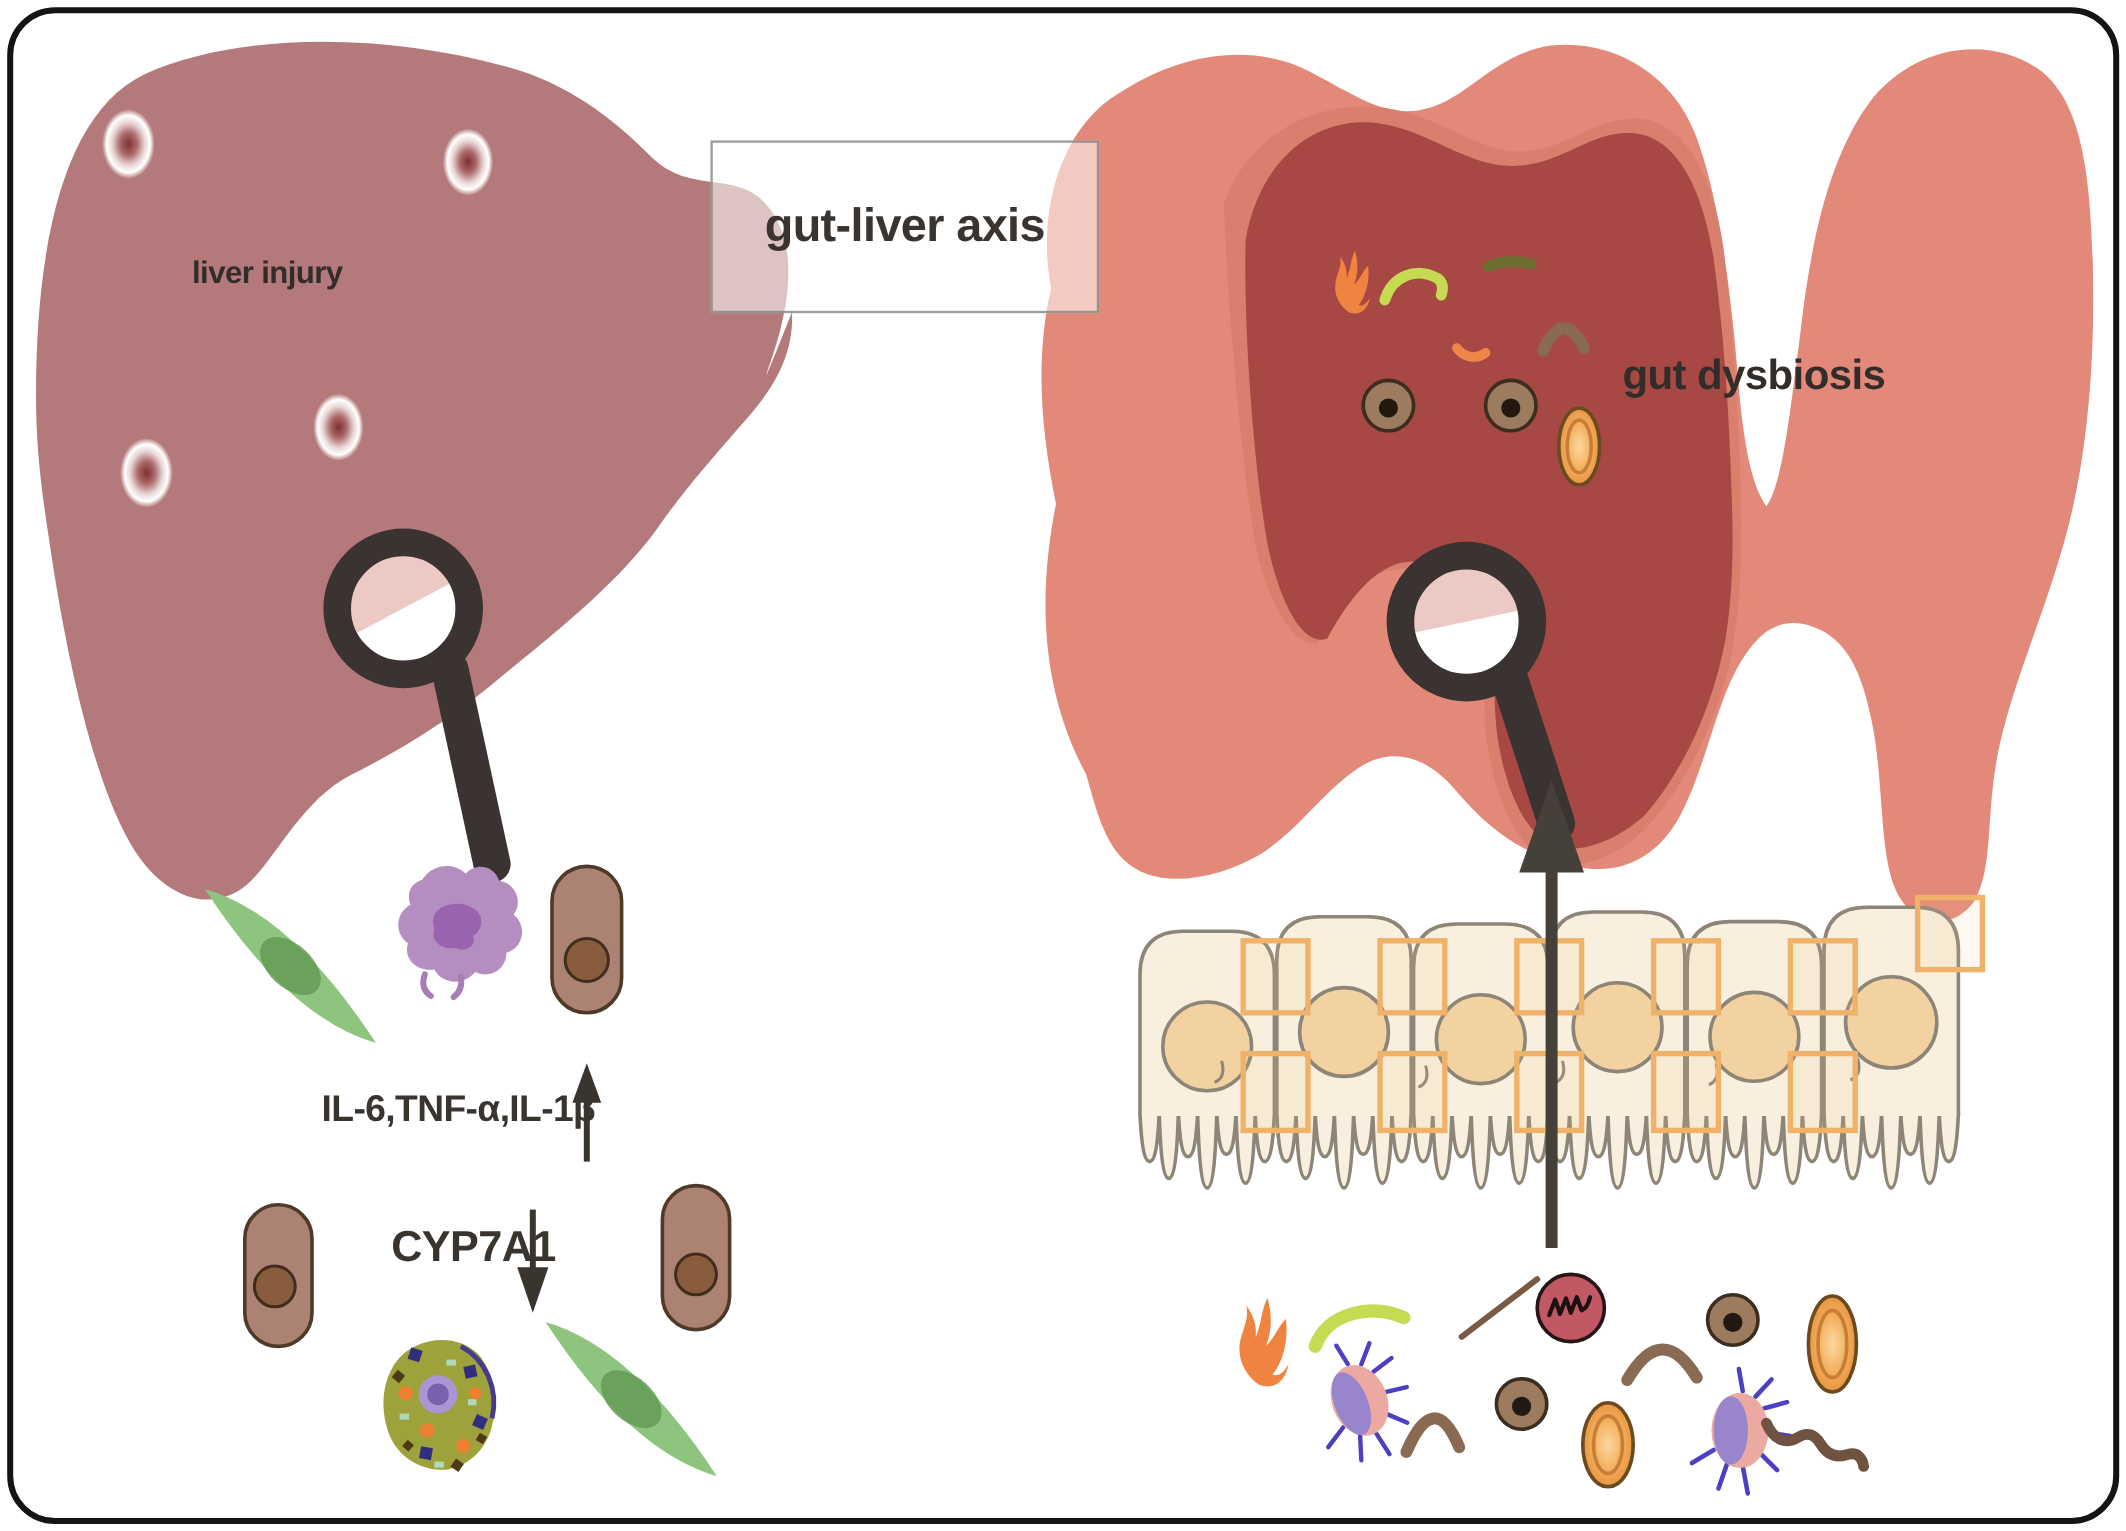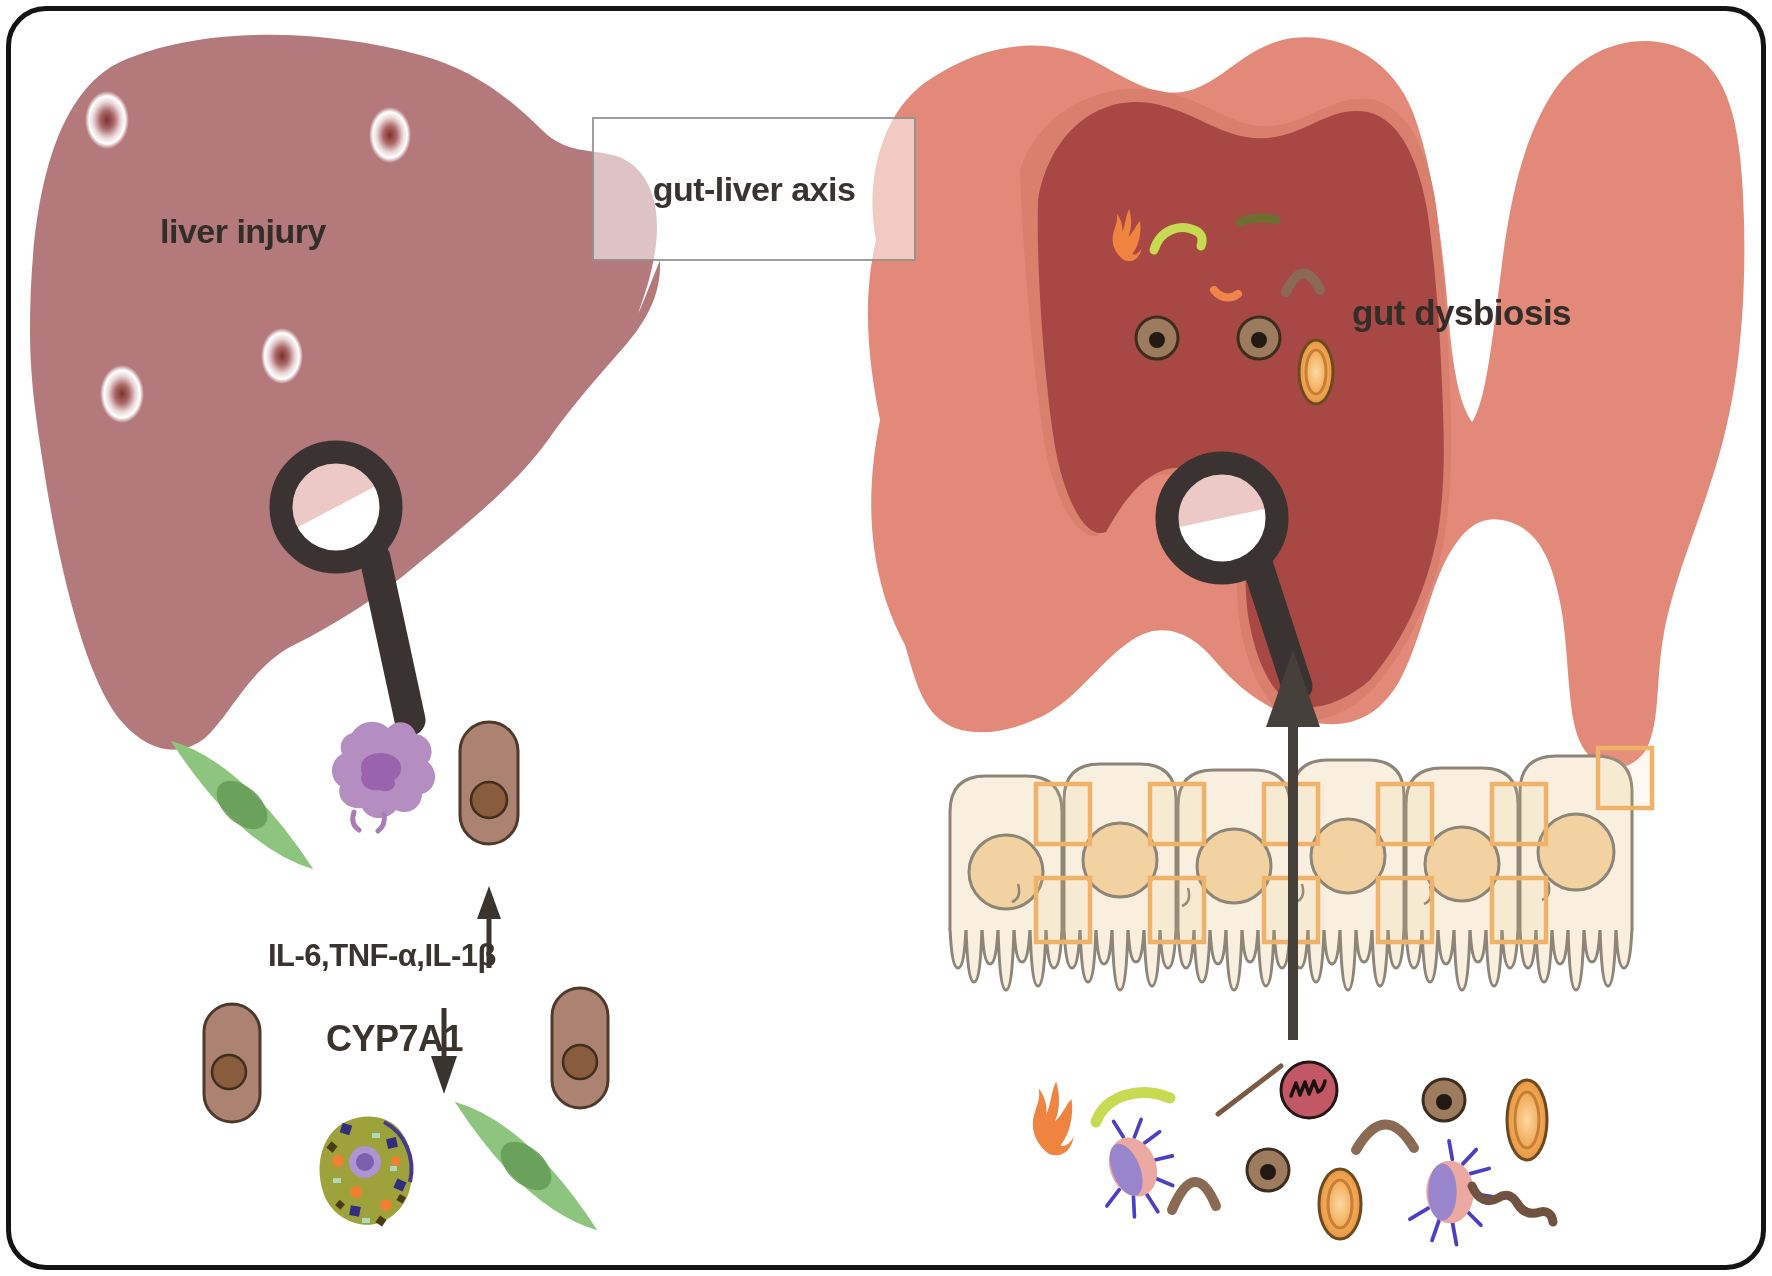--- a/index.html
+++ b/index.html
@@ -1,27 +1,27 @@
 <!DOCTYPE html>
 <html><head>
 <meta charset="utf-8">
 <style>
   html,body{margin:0;padding:0;background:#fff;}
   #stage{position:relative;width:1772px;height:1276px;background:#ffffff;overflow:hidden;
          font-family:"Liberation Sans",sans-serif;}
   .frame{position:absolute;inset:6px;border:5px solid #141414;border-radius:40px;pointer-events:none;}
   svg{position:absolute;left:0;top:0;}
   .lbl{position:absolute;font-weight:700;color:#332d2a;letter-spacing:-0.5px;white-space:nowrap;}
-  #lbl-liver{left:160px;top:212px;font-size:34px;}
+  #lbl-liver{left:160px;top:212px;font-size:26px;}
   #lbl-gut{left:1352px;top:293px;font-size:35px;text-align:right;}
   #axis-box{position:absolute;left:592px;top:117px;width:320px;height:140px;
             background:rgba(255,255,255,0.55);border:2px solid rgba(125,125,125,0.75);
             display:flex;align-items:center;justify-content:center;}
-  #axis-box .lblx{font-weight:700;font-size:34px;color:#3a3431;letter-spacing:-0.5px;}
-  #lbl-cyto{left:268px;top:906px;font-size:31px;color:#3a342f;margin-top:32px;}
+  #axis-box .lblx{font-weight:700;font-size:39px;color:#3a3431;letter-spacing:-0.5px;}
+  #lbl-cyto{left:268px;top:906px;font-size:31px;color:#3a342f;}
   #lbl-enzyme{left:326px;top:1018px;font-size:36px;color:#3a342f;}
 </style>
 </head>
 <body>
 
 <div id="stage">
 
 <svg width="1772" height="1276" viewBox="0 0 1772 1276">
   <defs>
     <radialGradient id="sg">

